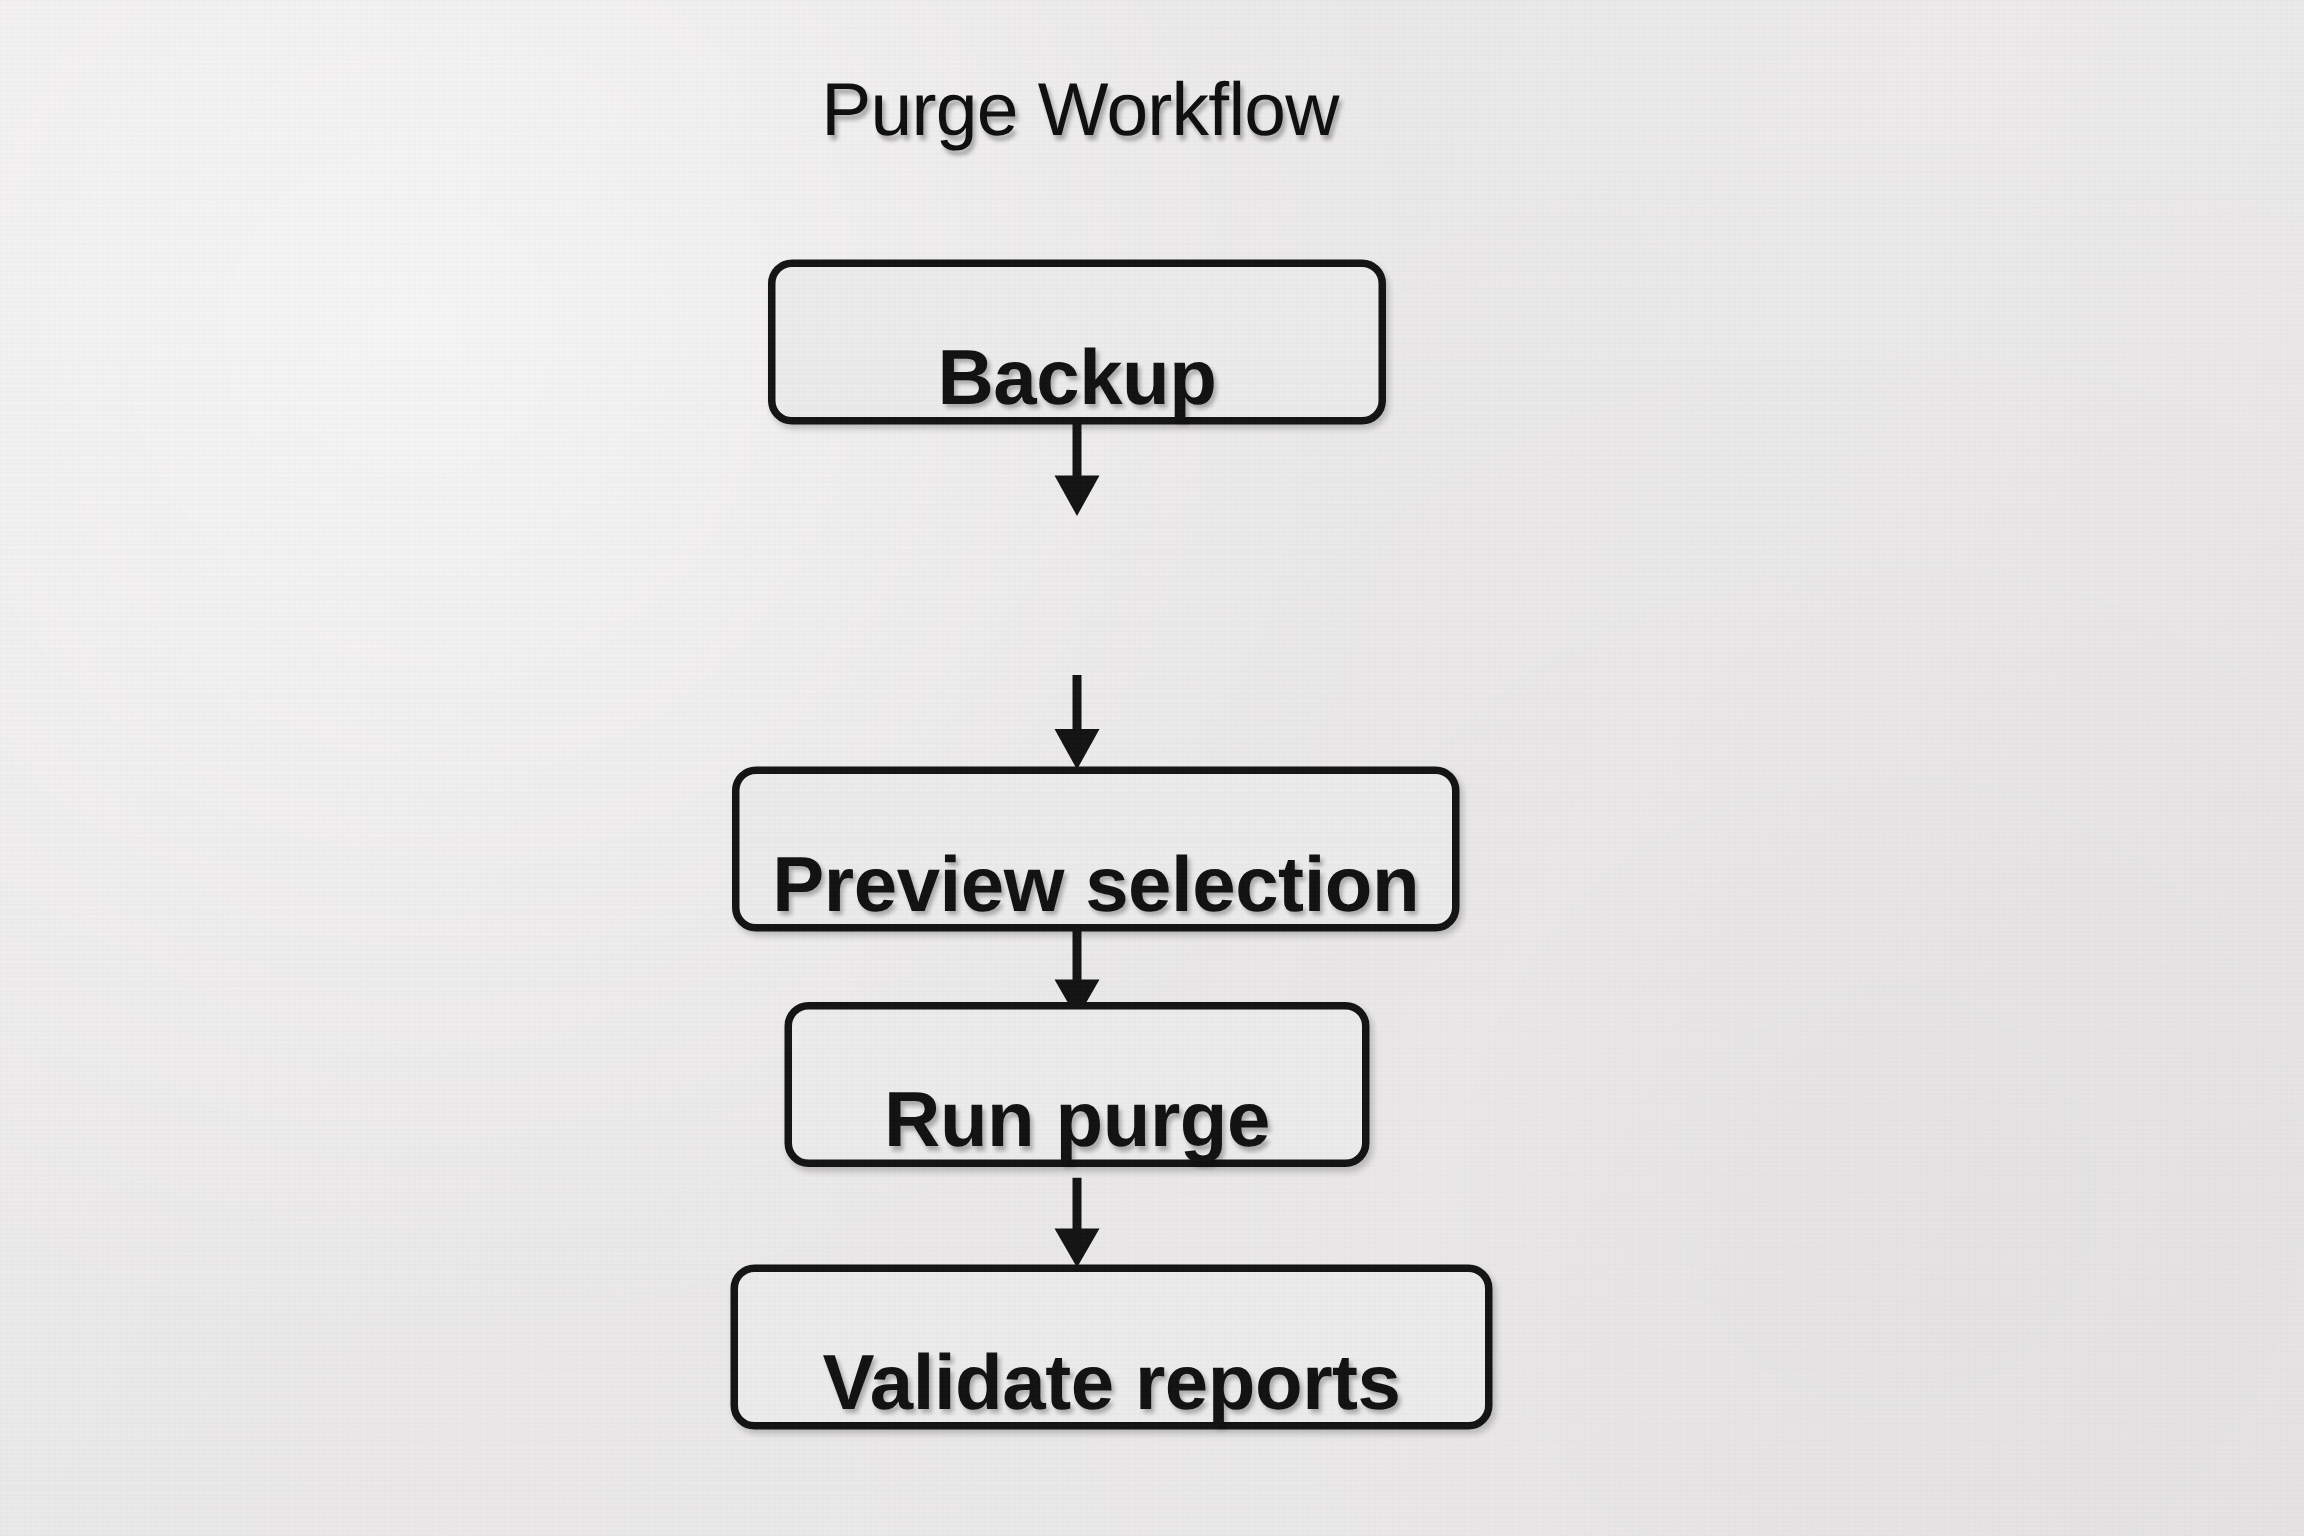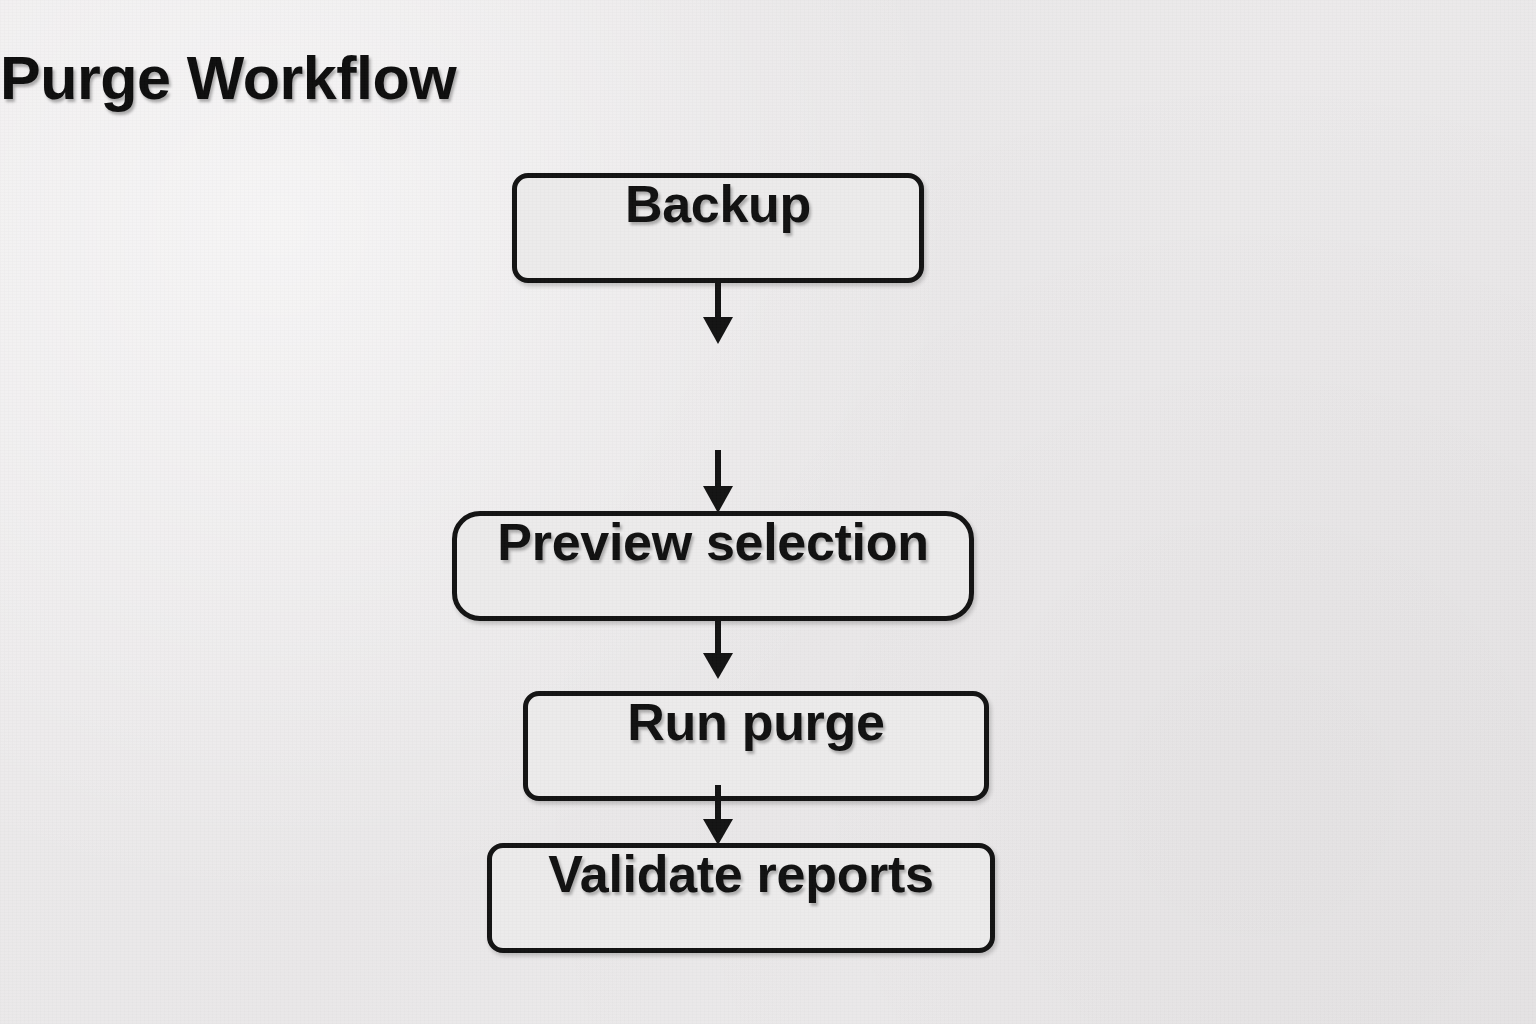--- a/index.html
+++ b/index.html
@@ -34,55 +34,56 @@
       repeating-linear-gradient(90deg, rgba(0,0,0,0.010) 0px, rgba(0,0,0,0.010) 1px, rgba(255,255,255,0.010) 1px, rgba(255,255,255,0.010) 4px);
     opacity: 0.85;
   }
 
   
   #diagram-title {
     position: absolute;
     left: 0;
     top: 48px;
     width: 1440px;
-    font-size: 61px;
-    font-weight: 700;
+    text-align: center;
+    font-size: 50px;
+    font-weight: 400;
     color: #0d0d0d;
     letter-spacing: -0.5px;
     line-height: 1;
     text-shadow: 2px 3px 3px rgba(0,0,0,0.30);
     white-space: nowrap;
   }
 
   
   .node {
     position: absolute;
     box-sizing: border-box;
     border: 5px solid #121212;
     border-radius: 16px;
     background: #ecebeb;
     display: flex;
-    align-items: flex-start;
+    align-items: flex-end;
     justify-content: center;
     box-shadow: 2px 3px 4px rgba(0,0,0,0.20);
   }
   .node-label {
     font-size: 52px;
     font-weight: 700;
     color: #101010;
     letter-spacing: -0.3px;
     line-height: 1;
     white-space: nowrap;
     text-shadow: 2px 3px 3px rgba(0,0,0,0.28);
   }
 
   #node-0 { left: 512px; top: 173px; width: 412px; height: 110px; }
   #node-1 { left: 483px; top: 342px; width: 466px; height: 110px; }
-  #node-2 { left: 452px; top: 511px; width: 522px; height: 110px; border-radius: 28px; }
-  #node-3 { left: 523px; top: 691px; width: 466px; height: 110px; }
+  #node-2 { left: 488px; top: 511px; width: 485px; height: 110px; }
+  #node-3 { left: 523px; top: 668px; width: 390px; height: 110px; }
   #node-4 { left: 487px; top: 843px; width: 508px; height: 110px; }
 
   
   .connector {
     position: absolute;
     left: 699px;
     width: 38px;
   }
   .connector svg { display: block; }
 

